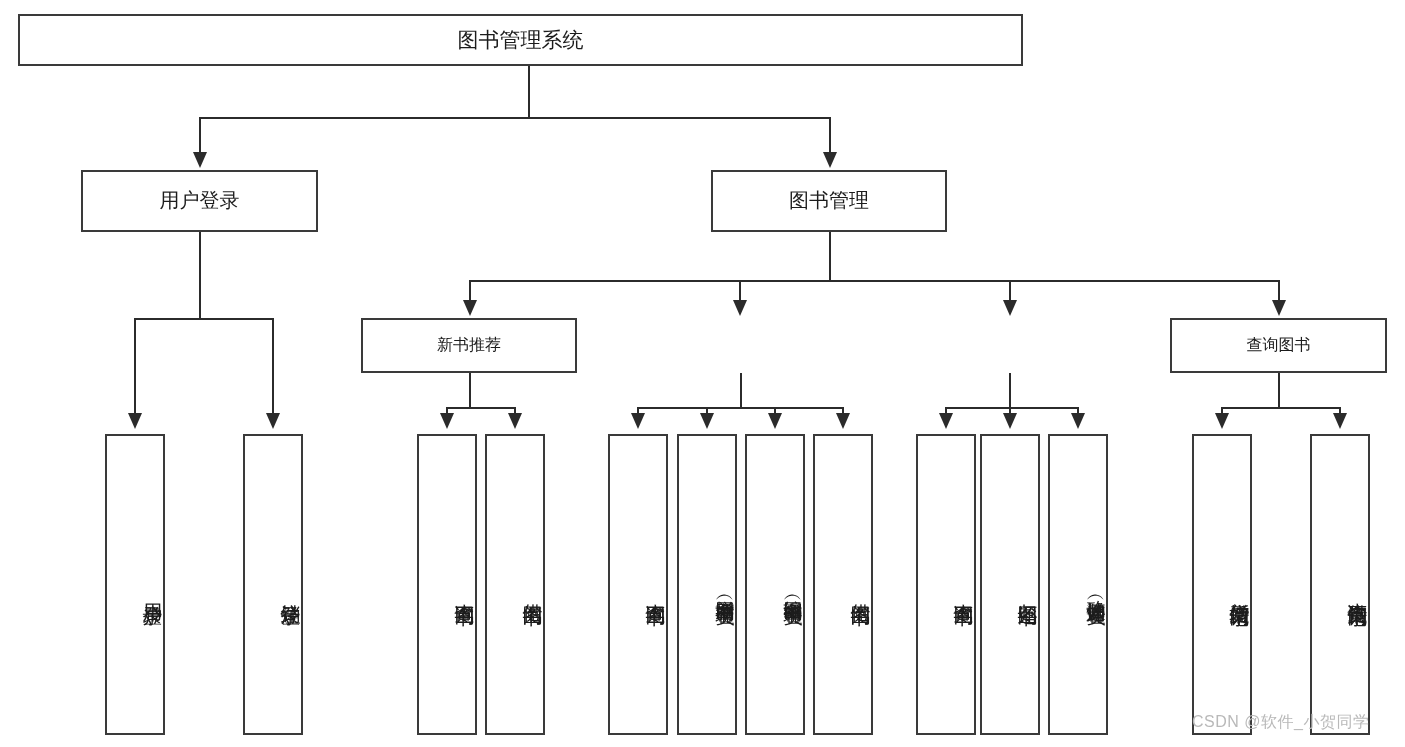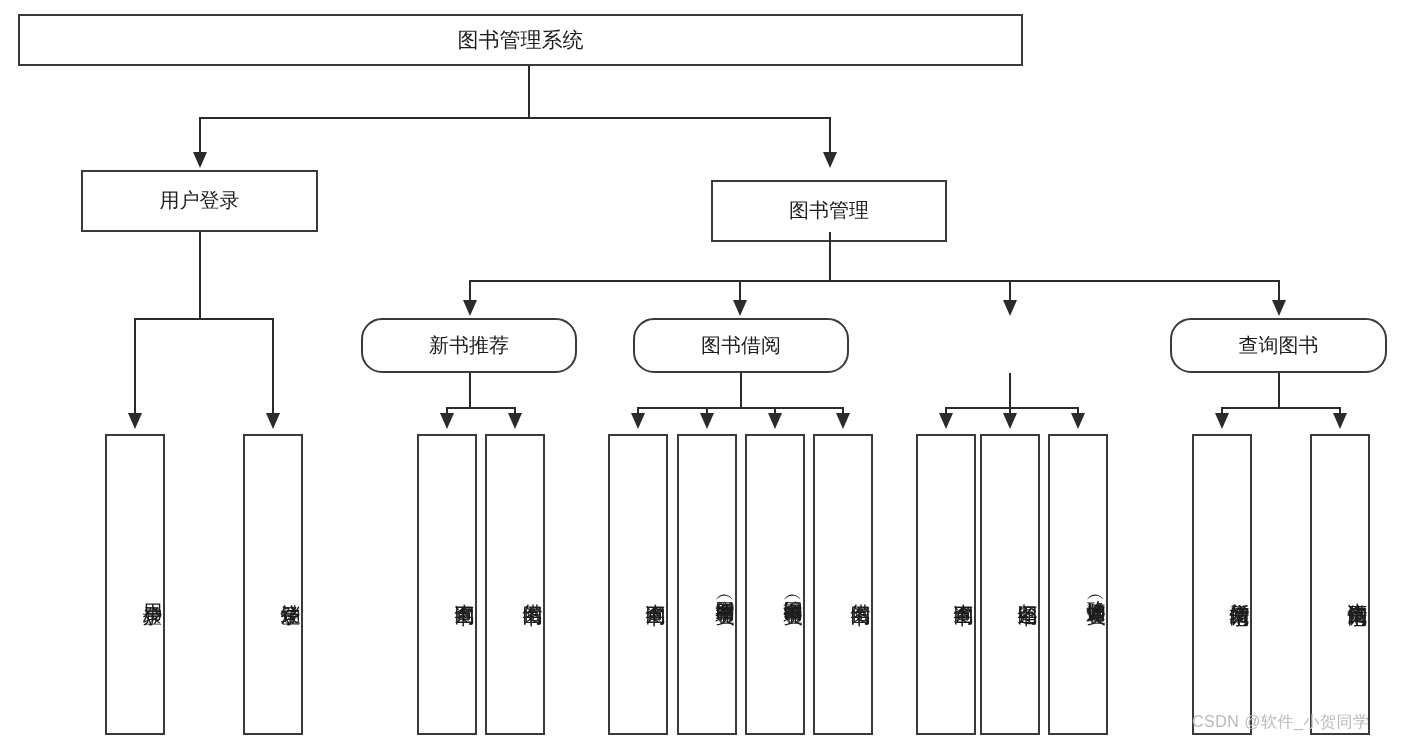--- a/index.html
+++ b/index.html
@@ -17,21 +17,21 @@
     border:2px solid #3a3a3a;
     display:flex;
     align-items:center;
     justify-content:center;
     color:#1c1c1c;
     line-height:1.06;
     text-align:center;
   }
   .node.root{font-size:21px;}
   .node.lvl1{font-size:20px;}
-  .node.lvl2{font-size:20px;border-radius:21px;}
+  .node.lvl2{font-size:16px;}
   .node.leaf{
     font-size:20px;
     writing-mode:vertical-rl;
     text-orientation:upright;
     align-items:flex-start;
     justify-content:center;
     padding-top:10px;
     letter-spacing:1px;
   }
   .node.leaf.tall{font-size:19px;}
@@ -71,21 +71,21 @@
   <div class="hline" style="left:199px;top:117px;width:631px;"></div>
   <div class="vline" style="left:199px;top:117px;height:37px;"></div>
   <div class="arrow" style="left:193px;top:152px;"></div>
   <div class="vline" style="left:829px;top:117px;height:37px;"></div>
   <div class="arrow" style="left:823px;top:152px;"></div>
 
   <div class="node lvl1" style="left:81px;top:170px;width:237px;height:62px;">
     <span>用户登录</span>
   </div>
 
-  <div class="node lvl1" style="left:711px;top:180px;width:236px;height:62px;">
+  <div class="node lvl1" style="left:711px;top:170px;width:236px;height:62px;">
     <span>图书管理</span>
   </div>
 
   <div class="vline" style="left:199px;top:232px;height:86px;"></div>
   <div class="hline" style="left:134px;top:318px;width:139px;"></div>
   <div class="vline" style="left:134px;top:318px;height:97px;"></div>
   <div class="arrow" style="left:128px;top:413px;"></div>
   <div class="vline" style="left:272px;top:318px;height:97px;"></div>
   <div class="arrow" style="left:266px;top:413px;"></div>
 
@@ -99,23 +99,20 @@
   <div class="arrow" style="left:733px;top:300px;"></div>
 
   <div class="vline" style="left:1009px;top:280px;height:22px;"></div>
   <div class="arrow" style="left:1003px;top:300px;"></div>
 
   <div class="vline" style="left:1278px;top:280px;height:22px;"></div>
   <div class="arrow" style="left:1272px;top:300px;"></div>
 
   <div class="node lvl2" style="left:361px;top:318px;width:216px;height:55px;">
     <span>新书推荐</span>
-  </div>
-  <div class="node lvl2" style="left:633px;top:318px;width:216px;height:55px;">
-    <span>图书借阅</span>
   </div>
   <div class="node lvl2" style="left:1170px;top:318px;width:217px;height:55px;">
     <span>查询图书</span>
   </div>
 
   <div class="vline" style="left:469px;top:373px;height:34px;"></div>
   <div class="hline" style="left:446px;top:407px;width:69px;"></div>
   <div class="vline" style="left:446px;top:407px;height:8px;"></div>
   <div class="arrow" style="left:440px;top:413px;"></div>
   <div class="vline" style="left:514px;top:407px;height:8px;"></div>

